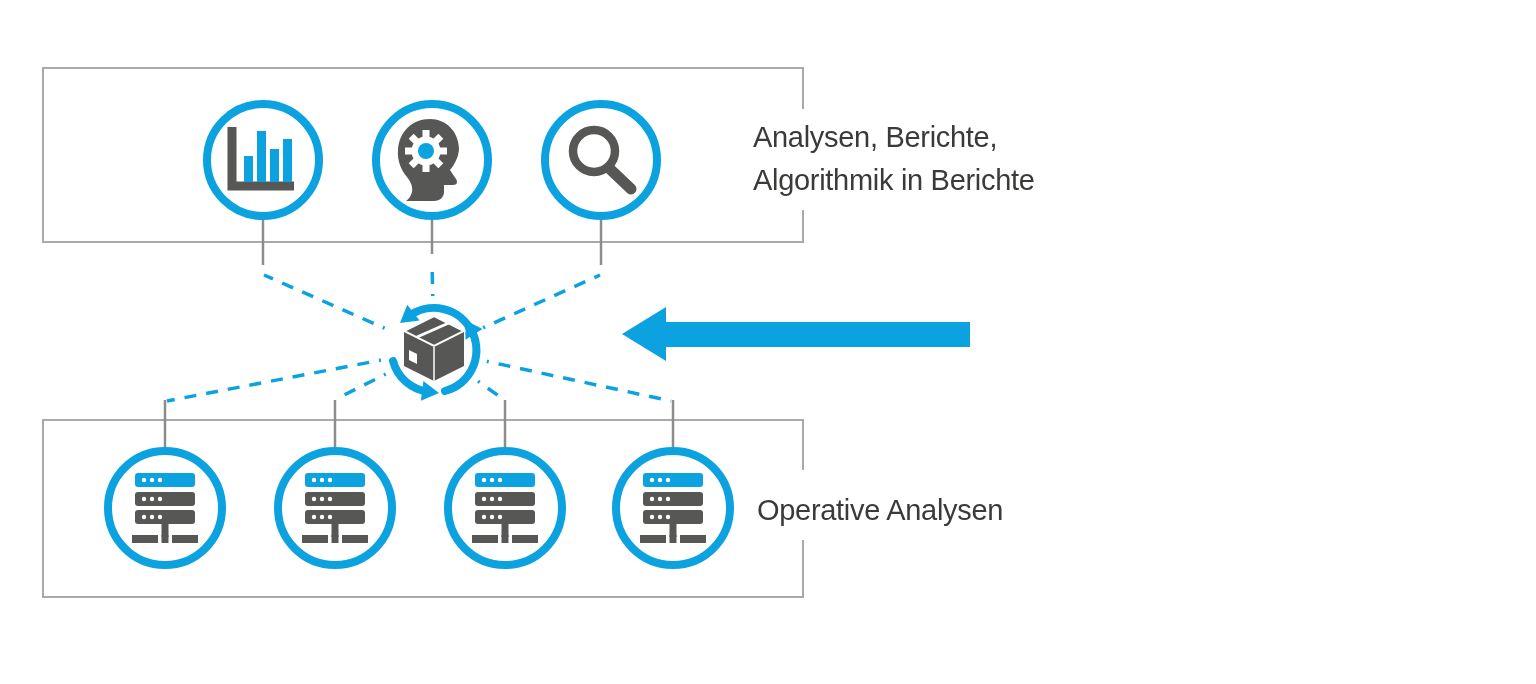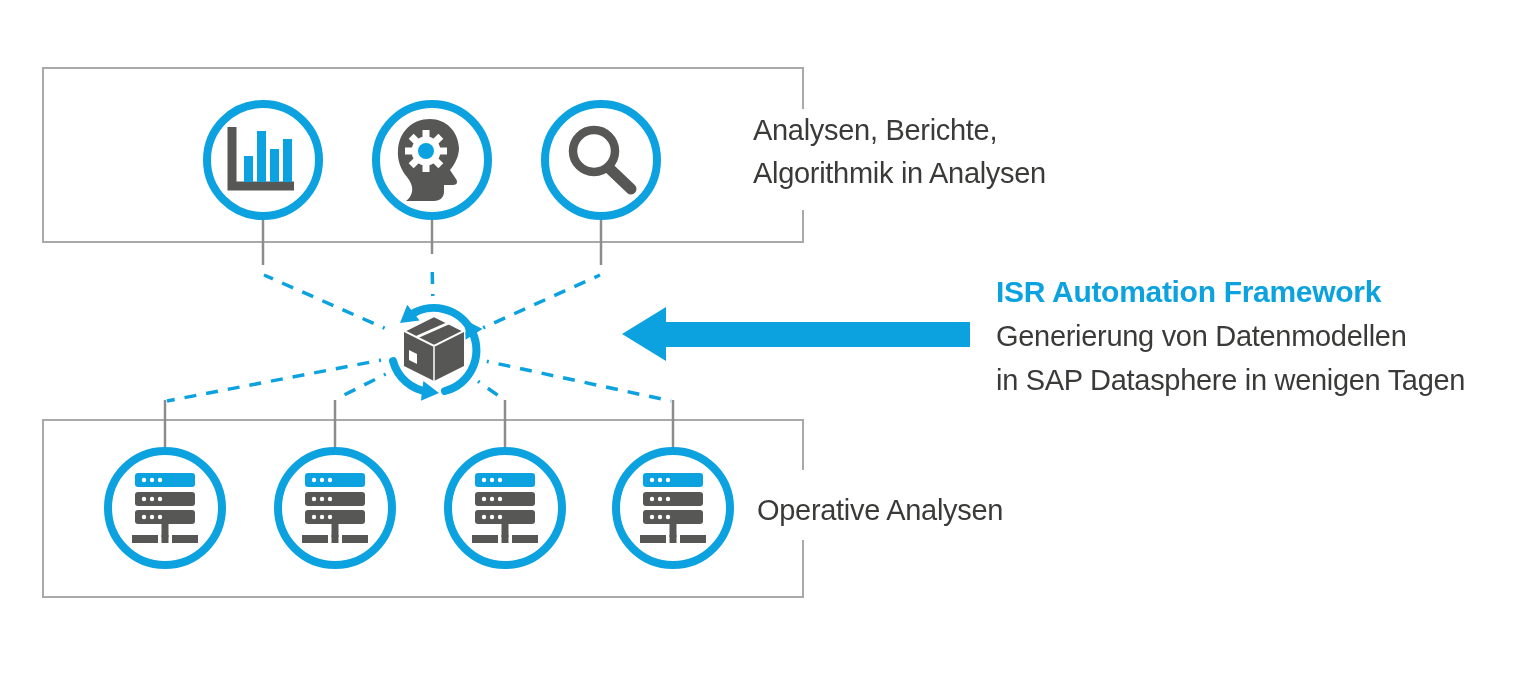--- a/index.html
+++ b/index.html
@@ -21,21 +21,21 @@
   .stroke-conn{stroke:var(--connector-gray);}
 
   .label{
     position:absolute;
     color:var(--text);
     font-size:29px;
     letter-spacing:-0.3px;
     line-height:43px;
     white-space:nowrap;
   }
-  .label-top{left:753px;top:109px;}
+  .label-top{left:753px;top:116px;}
   .label-bottom{left:757px;top:489px;}
   .annotation{left:996px;top:270px;line-height:44px;}
   .annotation .headline{
     color:var(--blue);
     font-weight:bold;
     font-size:30px;
   }
 </style>
 </head>
 <body>
@@ -167,24 +167,19 @@
     <use href="#server-node" transform="translate(165 508)"></use>
     <use href="#server-node" transform="translate(335 508)"></use>
     <use href="#server-node" transform="translate(505 508)"></use>
     <use href="#server-node" transform="translate(673 508)"></use>
 
     <polygon points="622,334 666,307 666,322 970,322 970,347 666,347 666,361" class="fill-blue"></polygon>
   </svg>
 
   <div class="label label-top">
     <div>Analysen, Berichte,</div>
-    <div>Algorithmik in Analysen</div>
+    <div>Algorithmik in Berichte</div>
   </div>
 
-  <div class="label annotation">
-    <div class="headline">ISR Automation Framework</div>
-    <div>Generierung von Datenmodellen</div>
-    <div>in SAP Datasphere in wenigen Tagen</div>
-  </div>
 
   <div class="label label-bottom">Operative Analysen</div>
 
 </div>
 
 </body></html>

